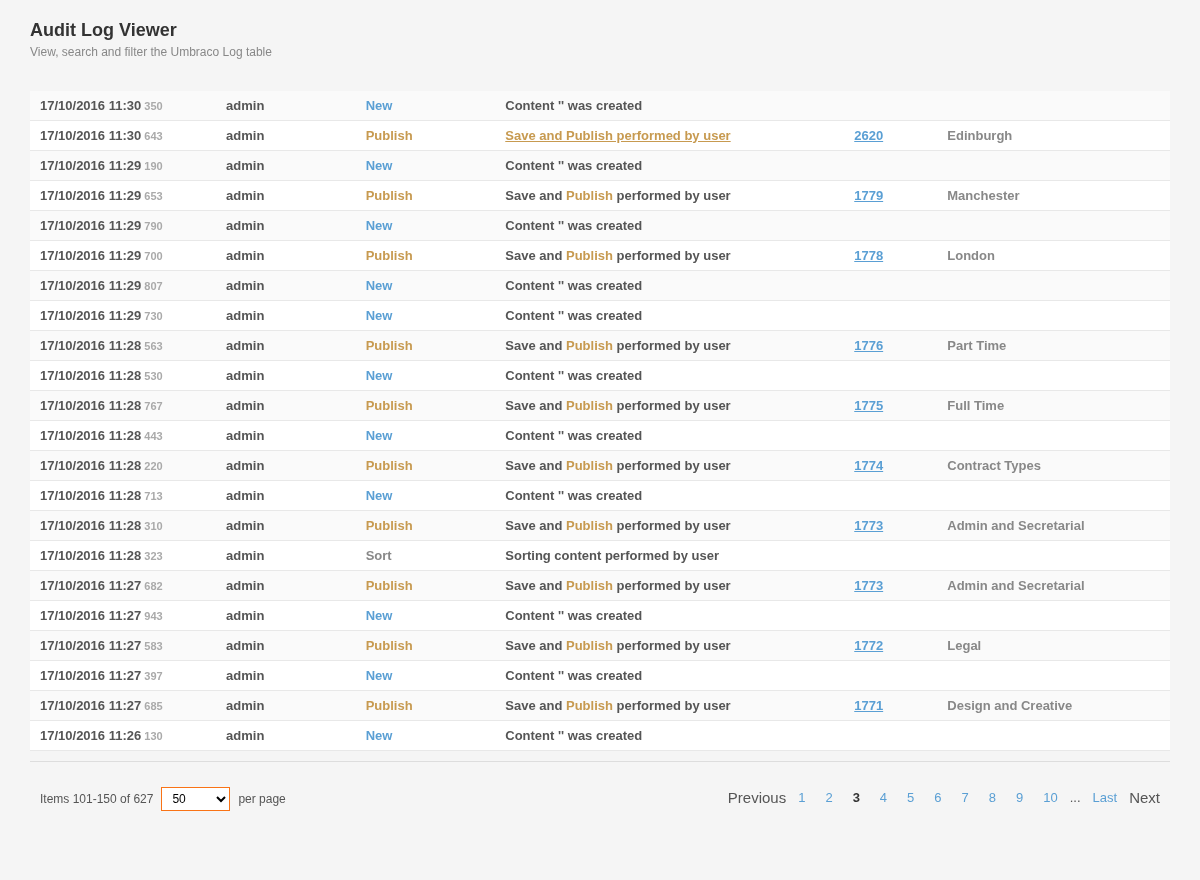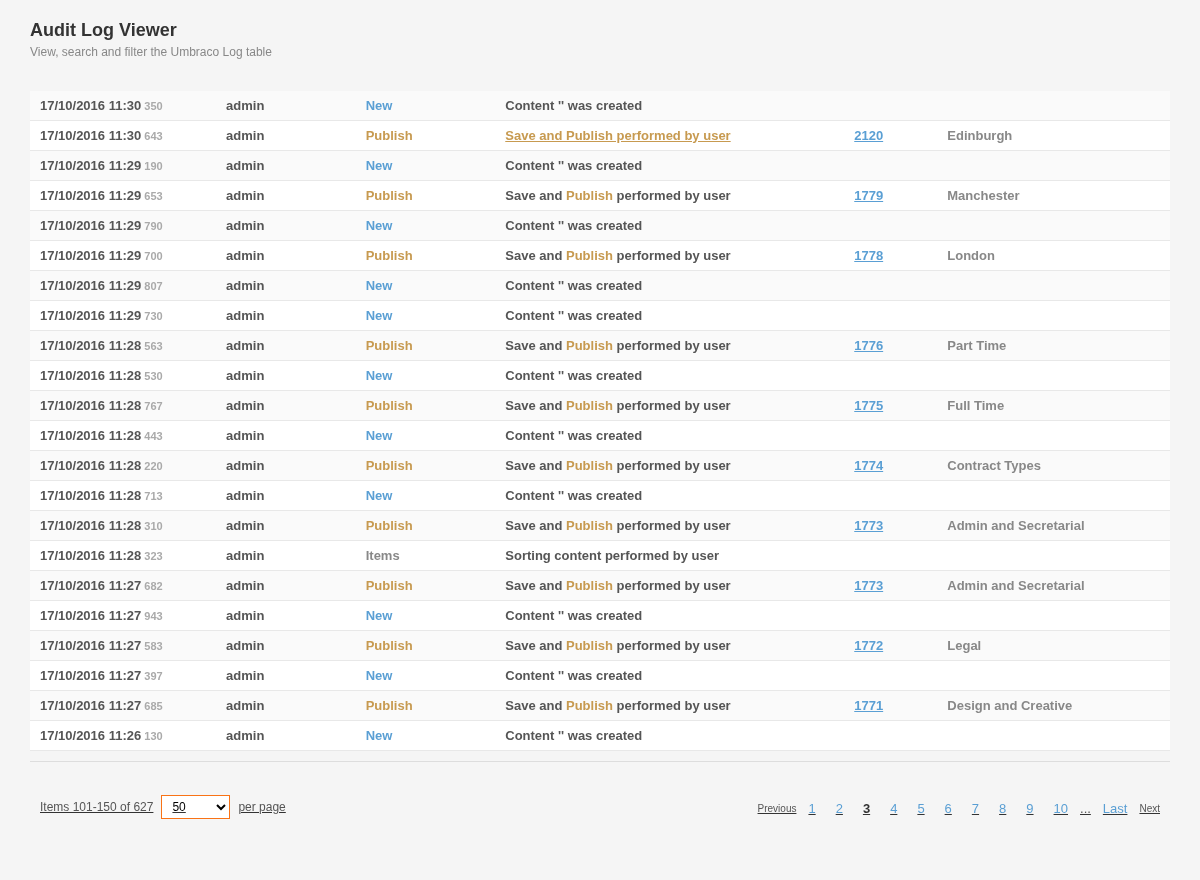--- a/index.html
+++ b/index.html
@@ -83,27 +83,26 @@
     .td-nodeid a {
       color: #5a9fd4;
       text-decoration: underline;
     }
     .td-details {
       width: 200px;
       color: #888;
     }
     .footer-bar {
       display: flex;
-      align-items: flex-end;
+      align-items: flex-start;
       justify-content: space-between;
-      padding: 33px 10px;
+      padding: 25px 10px;
       margin-top: 10px;
       border-top: 1px solid #ddd;
       background: #f5f5f5;
-      text-decoration: underline;
     }
     .footer-left {
       font-size: 12px;
       color: #555;
       display: flex;
       align-items: center;
       gap: 8px;
     }
     .perpage-select {
       border: 1px solid #f97316;
@@ -127,21 +126,21 @@
       border: none;
       font-size: 13px;
       text-decoration: none;
     }
     .pagination .page-btn.active {
       color: #333;
       font-weight: bold;
     }
     .pagination .prev-next {
       color: #555;
-      font-size: 10px;
+      font-size: 15px;
       cursor: pointer;
       background: none;
       border: none;
     }
     .pagination .ellipsis {
       color: #555;
     }
   </style>
 </head>
 <body>
@@ -158,21 +157,21 @@
           <td class="td-action td-action-new">New</td>
           <td class="td-description">Content '' was created</td>
           <td class="td-nodeid"></td>
           <td class="td-details"></td>
         </tr>
         <tr>
           <td class="td-datetime"><span>17/10/2016 11:30</span><span class="datetime-id"> 643</span></td>
           <td class="td-user">admin</td>
           <td class="td-action">Publish</td>
           <td class="td-description"><a href="#">Save and Publish performed by user</a></td>
-          <td class="td-nodeid"><a href="#">2120</a></td>
+          <td class="td-nodeid"><a href="#">2620</a></td>
           <td class="td-details">Edinburgh</td>
         </tr>
         <tr>
           <td class="td-datetime"><span>17/10/2016 11:29</span><span class="datetime-id"> 190</span></td>
           <td class="td-user">admin</td>
           <td class="td-action td-action-new">New</td>
           <td class="td-description">Content '' was created</td>
           <td class="td-nodeid"></td>
           <td class="td-details"></td>
         </tr>
@@ -268,21 +267,21 @@
           <td class="td-datetime"><span>17/10/2016 11:28</span><span class="datetime-id"> 310</span></td>
           <td class="td-user">admin</td>
           <td class="td-action">Publish</td>
           <td class="td-description">Save and <span style="color:#c79a50">Publish</span> performed by user</td>
           <td class="td-nodeid"><a href="#">1773</a></td>
           <td class="td-details">Admin and Secretarial</td>
         </tr>
         <tr>
           <td class="td-datetime"><span>17/10/2016 11:28</span><span class="datetime-id"> 323</span></td>
           <td class="td-user">admin</td>
-          <td class="td-action td-action-sort">Items</td>
+          <td class="td-action td-action-sort">Sort</td>
           <td class="td-description">Sorting content performed by user</td>
           <td class="td-nodeid"></td>
           <td class="td-details"></td>
         </tr>
         <tr>
           <td class="td-datetime"><span>17/10/2016 11:27</span><span class="datetime-id"> 682</span></td>
           <td class="td-user">admin</td>
           <td class="td-action">Publish</td>
           <td class="td-description">Save and <span style="color:#c79a50">Publish</span> performed by user</td>
           <td class="td-nodeid"><a href="#">1773</a></td>

